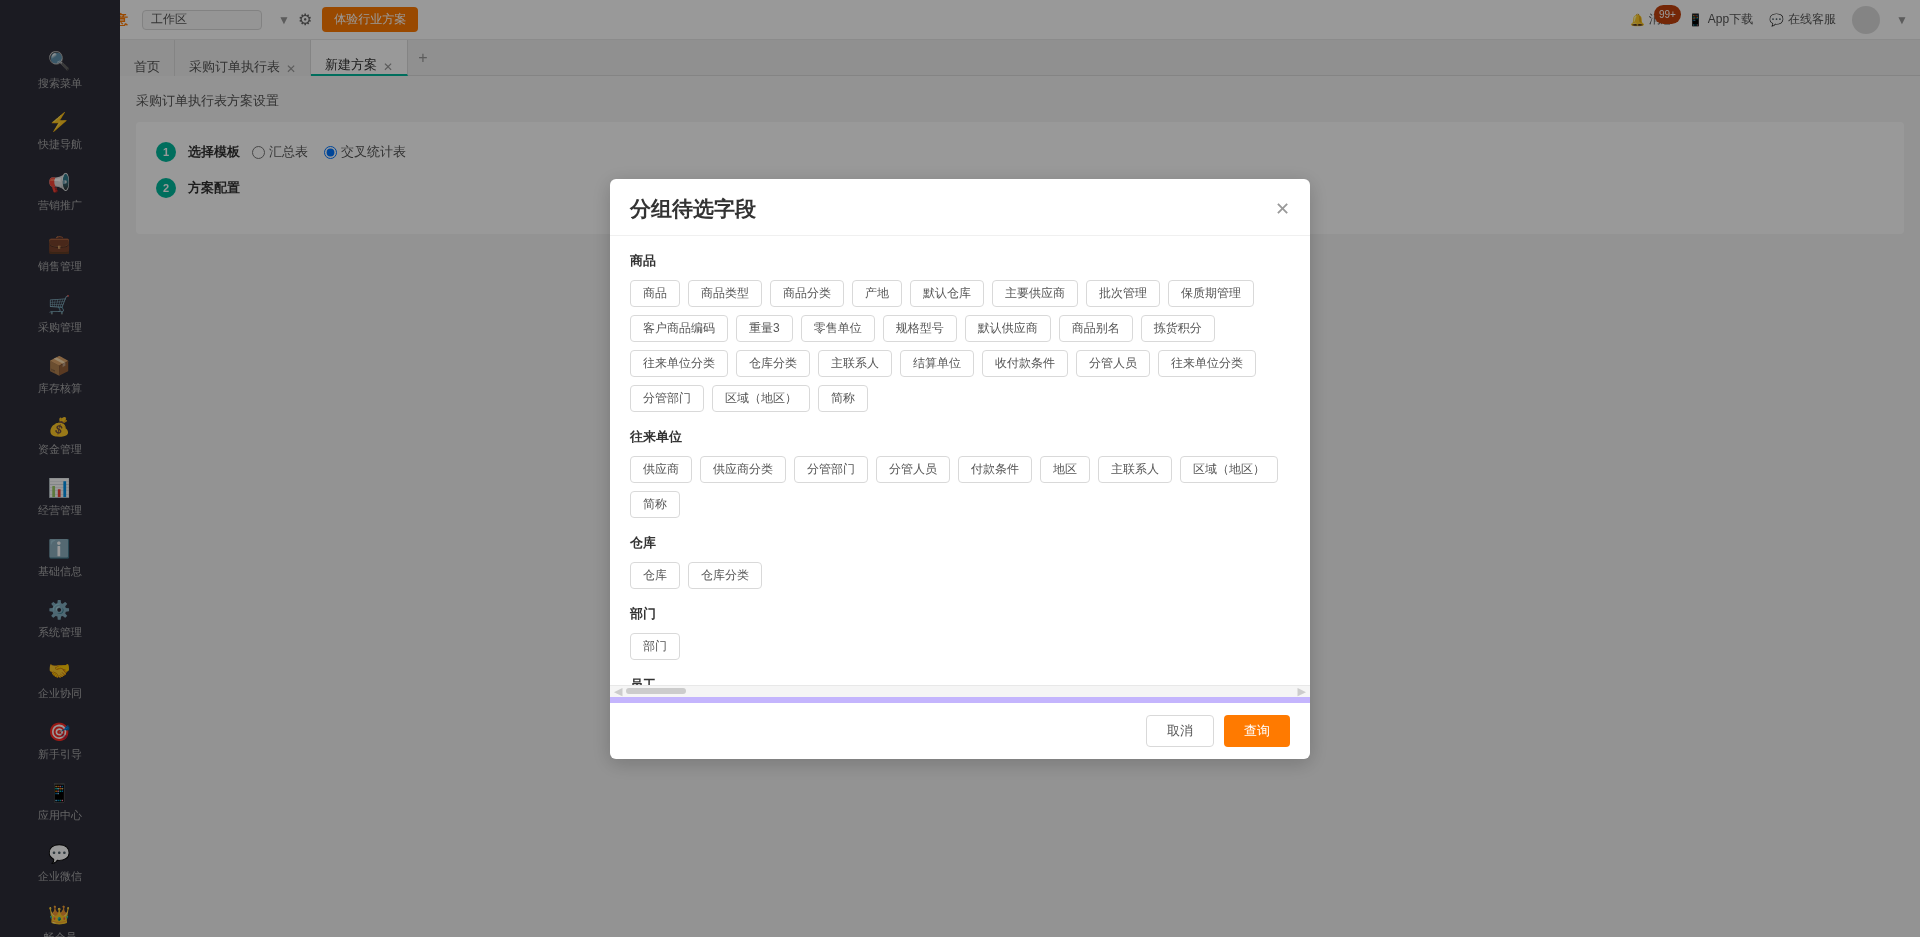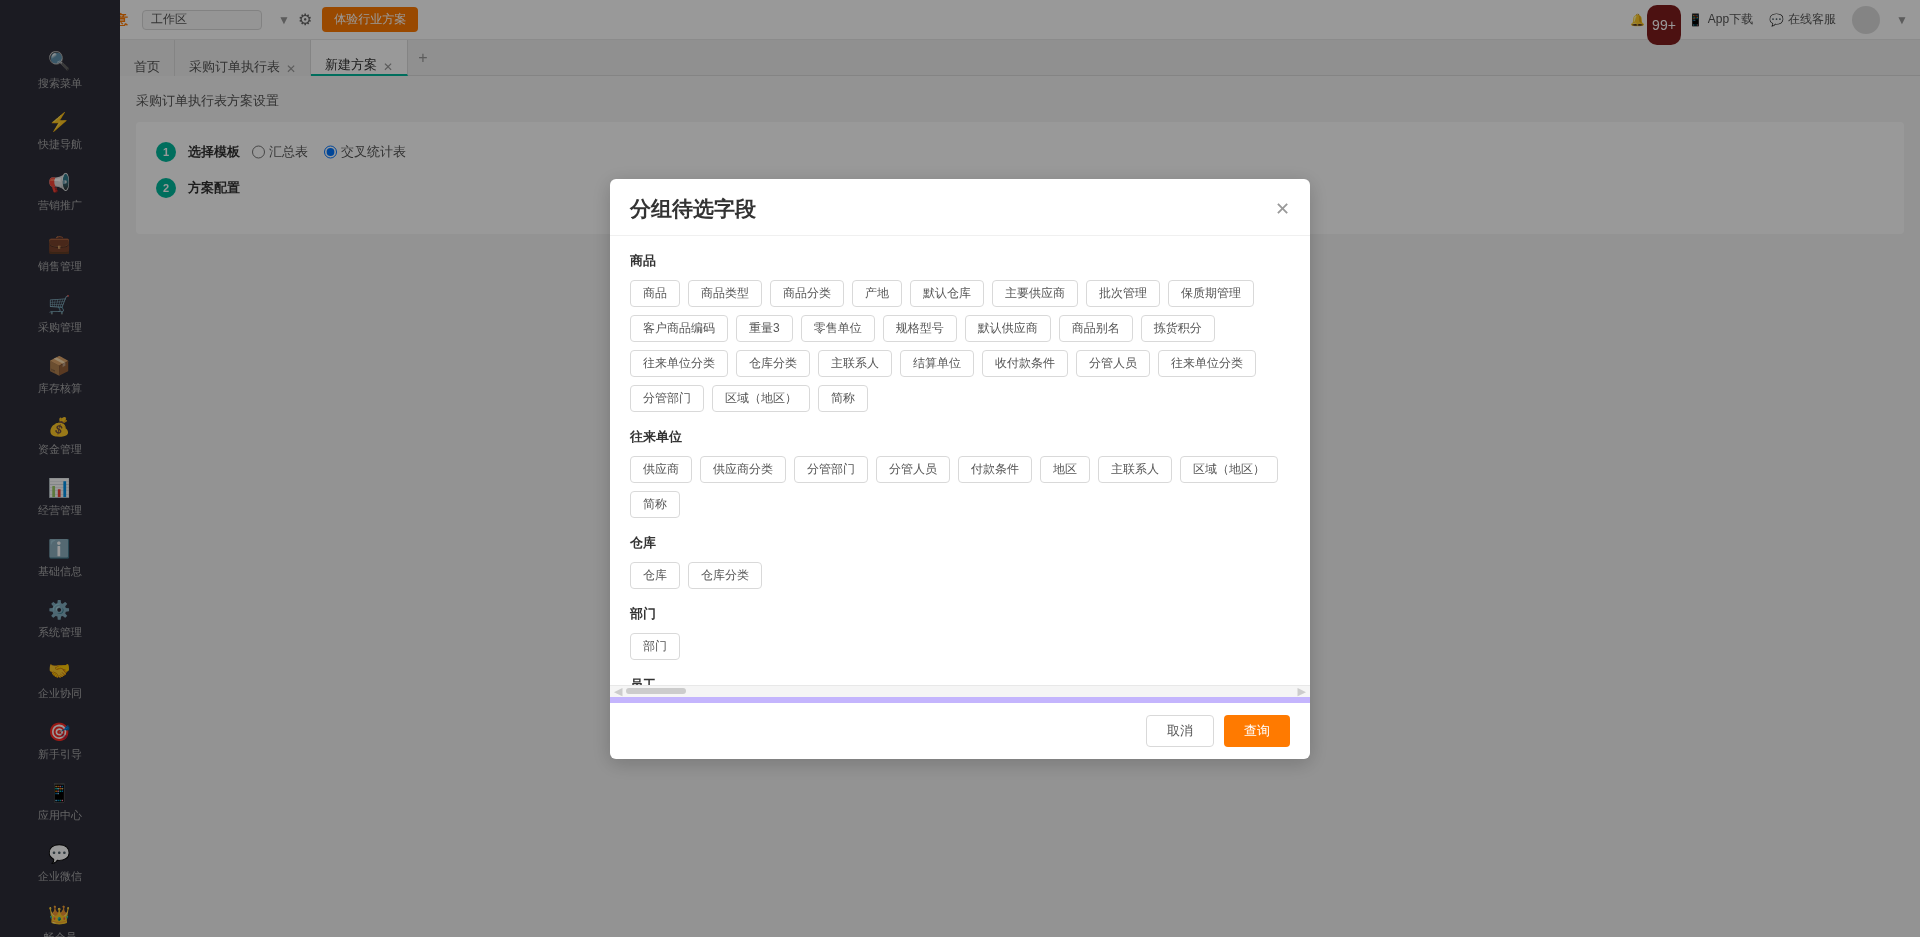--- a/index.html
+++ b/index.html
@@ -10,21 +10,21 @@
     .logo-area { width: 120px; display: flex; align-items: center; gap: 6px; }
     .logo-icon { width: 32px; height: 32px; background: #ff7a00; border-radius: 6px; display: flex; align-items: center; justify-content: center; color: white; font-weight: bold; font-size: 14px; }
     .logo-text { color: #ff7a00; font-size: 13px; font-weight: bold; }
     .workspace-selector { margin-left: 10px; display: flex; align-items: center; gap: 16px; }
     .workspace-input { border: 1px solid #d9d9d9; border-radius: 4px; padding: 2px 8px; font-size: 12px; color: #555; background: #f9f9f9; width: 120px; }
     .workspace-arrow { color: #999; font-size: 12px; }
     .gear-btn { margin-left: 8px; color: #666; cursor: pointer; font-size: 16px; }
     .experience-btn { margin-left: 10px; background: #ff7a00; color: white; border: none; border-radius: 4px; padding: 4px 12px; cursor: pointer; font-size: 12px; }
     .top-right { margin-left: auto; display: flex; align-items: center; gap: 16px; font-size: 12px; color: #555; }
     .notification-badge { position: relative; display: inline-flex; align-items: center; gap: 4px; cursor: pointer; }
-    .badge-count { background: #7f1d1d; color: white; border-radius: 10px; padding: 12px 5px; font-size: 14px; position: absolute; top: -6px; right: -8px; }
+    .badge-count { background: #c2410c; color: white; border-radius: 10px; padding: 4px 5px; font-size: 10px; position: absolute; top: -6px; right: -8px; }
     .top-icon-btn { display: flex; align-items: center; gap: 4px; cursor: pointer; color: #555; font-size: 12px; }
     .avatar { width: 28px; height: 28px; background: #ddd; border-radius: 50%; cursor: pointer; }
 
     
     .tabbar { height: 36px; background: #f0f0f0; display: flex; align-items: center; padding: 0 0 0 0; border-bottom: 1px solid #ddd; position: fixed; top: 40px; left: 120px; right: 0; z-index: 99; }
     .tab { height: 36px; display: flex; align-items: flex-end; padding: 0 14px; cursor: pointer; font-size: 13px; color: #555; border-right: 1px solid #ddd; background: #f0f0f0; gap: 6px; }
     .tab.active { background: #fff; color: #333; border-bottom: 2px solid #00b89c; }
     .tab-close { color: #999; font-size: 12px; cursor: pointer; }
     .tab-add { padding: 0 10px; color: #999; cursor: pointer; font-size: 16px; }
 
@@ -34,21 +34,21 @@
     .sidebar-icon { font-size: 18px; }
 
     
     .main { margin-left: 120px; margin-top: 76px; padding: 16px; background: #f5f5f5; min-height: calc(100vh - 76px); }
     .page-title { font-size: 13px; color: #555; margin-bottom: 12px; }
     .content-card { background: #fff; border-radius: 4px; padding: 20px; }
     .step-row { display: flex; align-items: center; gap: 12px; margin-bottom: 16px; }
     .step-badge { background: #00b89c; color: white; border-radius: 50%; width: 20px; height: 20px; display: flex; align-items: center; justify-content: center; font-size: 11px; font-weight: bold; }
     .step-title { font-size: 13px; font-weight: bold; color: #333; }
     .radio-group { display: flex; gap: 16px; align-items: center; }
-    .radio-item { display: flex; gap: 4px; cursor: pointer; font-size: 13px; color: #555; }
+    .radio-item { display: flex; align-items: center; gap: 4px; cursor: pointer; font-size: 13px; color: #555; }
 
     
     .overlay { position: fixed; top: 0; left: 0; right: 0; bottom: 0; background: rgba(0,0,0,0.4); z-index: 200; display: flex; align-items: center; justify-content: center; }
     
     
     .modal { background: #fff; border-radius: 6px; width: 700px; max-height: 580px; display: flex; flex-direction: column; position: relative; box-shadow: 0 4px 20px rgba(0,0,0,0.2); }
     .modal-header { padding: 16px 20px 12px; border-bottom: 1px solid #f0f0f0; display: flex; align-items: center; justify-content: space-between; }
     .modal-title { font-size: 21px; font-weight: bold; color: #333; }
     .modal-close { cursor: pointer; color: #999; font-size: 18px; }
     .modal-body { flex: 1; overflow-y: auto; padding: 16px 20px; }

